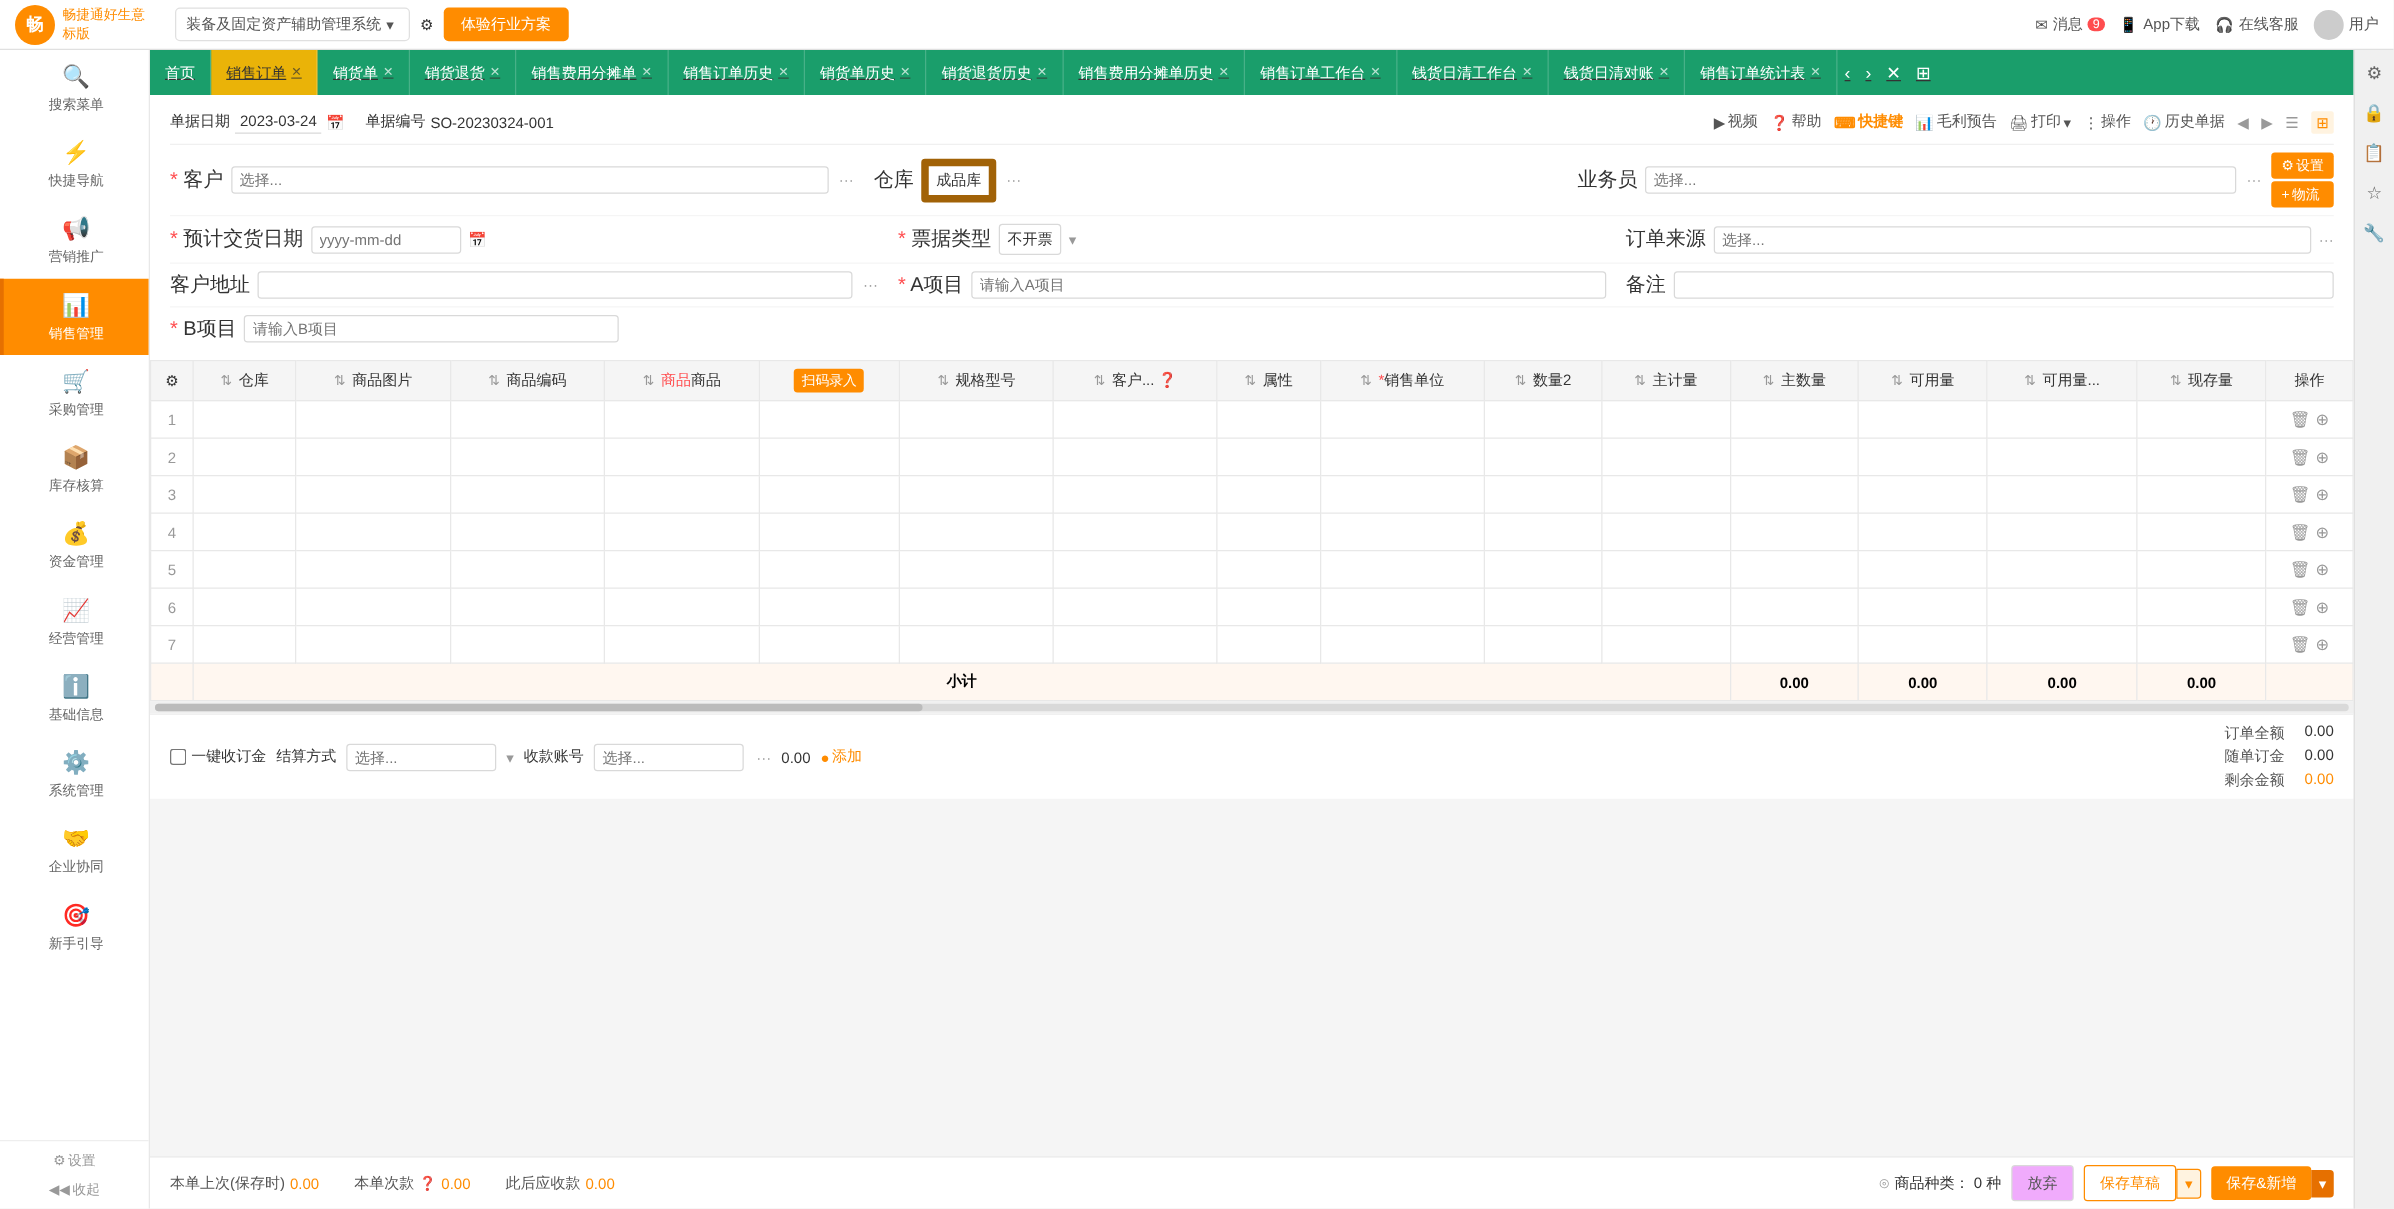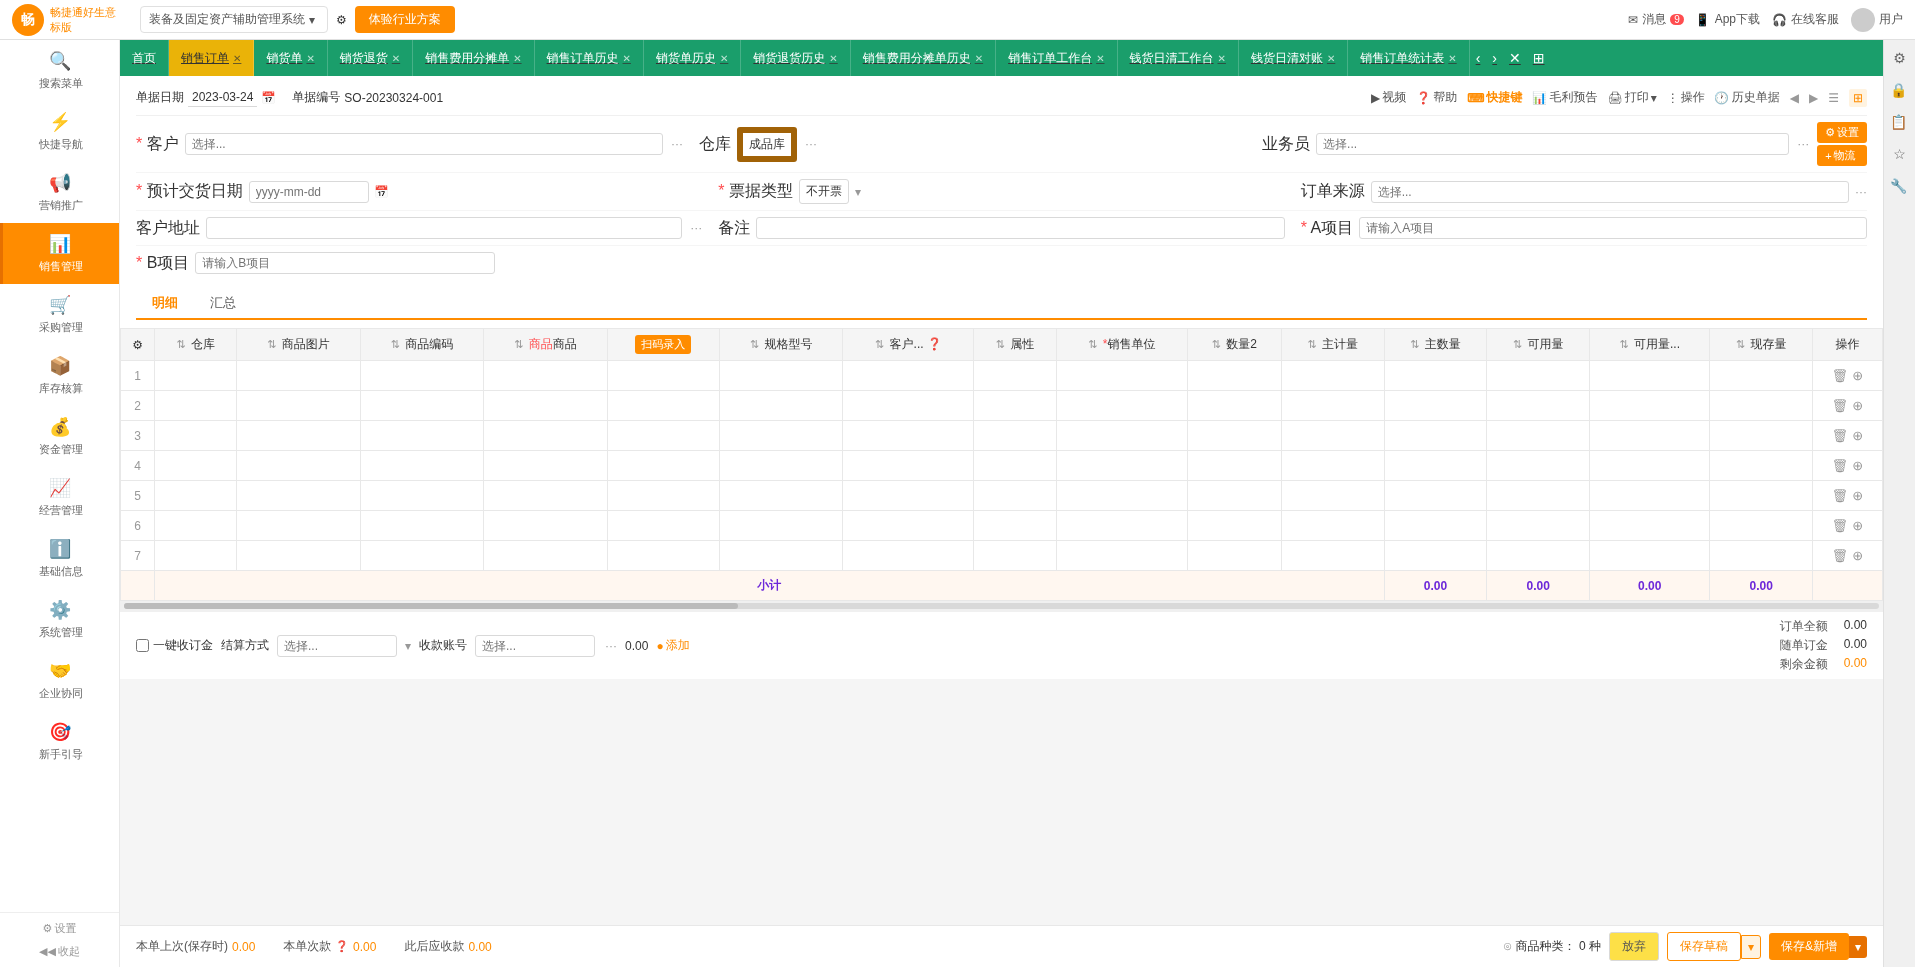--- a/index.html
+++ b/index.html
@@ -56,28 +56,28 @@
     .form-tab { padding: 6px 16px; cursor: pointer; font-size: 13px; color: #555; border-bottom: 2px solid transparent; margin-bottom: -2px; }
     .form-tab.active { color: #ff8c00; border-bottom-color: #ff8c00; font-weight: bold; }
 
     
     .table-container { background: #fff; overflow: auto; }
     .data-table { width: 100%; border-collapse: collapse; font-size: 12px; }
     .data-table th { background: #f5f5f5; border: 1px solid #e8e8e8; padding: 6px 4px; text-align: center; color: #333; white-space: nowrap; font-weight: normal; }
     .data-table td { border: 1px solid #e8e8e8; padding: 4px; text-align: center; color: #333; height: 30px; }
     .data-table .row-num { color: #999; }
     .scan-btn { background: #ff8c00; color: #fff; border: none; border-radius: 3px; padding: 2px 6px; font-size: 11px; cursor: pointer; }
-    .subtotal-row td { background: #fff7f0; color: #6d28d9; font-weight: bold; }
+    .subtotal-row td { background: #fff7f0; color: #000000; font-weight: bold; }
     .subtotal-label { text-align: left; padding-left: 12px; }
 
     
     .bottom-bar { background: #fff; border-top: 1px solid #e8e8e8; padding: 6px 16px; display: flex; align-items: center; gap: 16px; font-size: 12px; }
     .bottom-stats { display: flex; gap: 28px; color: #555; }
     .bottom-stats span { display: flex; align-items: center; gap: 4px; }
-    .btn-default { border: 1px solid #d9d9d9; background: #fde047; border-radius: 3px; padding: 5px 12px; cursor: pointer; font-size: 12px; color: #555; }
+    .btn-default { border: 1px solid #d9d9d9; background: #f0abfc; border-radius: 3px; padding: 5px 12px; cursor: pointer; font-size: 12px; color: #555; }
     .btn-primary { background: #fff; border: 1px solid #ff8c00; color: #ff8c00; border-radius: 3px; padding: 5px 12px; cursor: pointer; font-size: 12px; }
     .btn-success { background: #ff8c00; color: #fff; border: none; border-radius: 3px; padding: 5px 12px; cursor: pointer; font-size: 12px; }
 
     
     .order-summary { display: flex; flex-direction: column; gap: 2px; font-size: 12px; margin-left: 8px; }
     .order-summary-row { display: flex; justify-content: space-between; gap: 16px; }
     .order-summary-label { color: #555; }
     .order-summary-value { color: #333; }
 
     
@@ -362,40 +362,36 @@
           </div>
         </div>
 
         <div style="display:flex; gap:0; padding: 6px 0; border-bottom:1px solid #f5f5f5;">
           <div style="flex:1; display:flex; align-items:center; gap:6px;">
             <span class="form-label">客户地址</span>
             <input class="form-input" style="flex: 1 1 0%;">
             <span class="dots">···</span>
           </div>
           <div style="flex:1; display:flex; align-items:center; gap:6px; padding-left:16px;">
+            <span class="form-label required">A项目</span>
+            <input class="form-input" style="flex: 1 1 0%;" placeholder="请输入A项目">
+          </div>
+          <div style="flex:1; display:flex; align-items:center; gap:6px; padding-left:16px;">
             <span class="form-label">备注</span>
             <input class="form-input" style="flex: 1 1 0%;">
-          </div>
-          <div style="flex:1; display:flex; align-items:center; gap:6px; padding-left:16px;">
-            <span class="form-label required">A项目</span>
-            <input class="form-input" style="flex: 1 1 0%;" placeholder="请输入A项目">
           </div>
         </div>
 
         <div style="display:flex; gap:0; padding: 6px 0;">
           <div style="display:flex; align-items:center; gap:6px;">
             <span class="form-label required">B项目</span>
             <input class="form-input" style="min-width: 300px;" placeholder="请输入B项目">
           </div>
         </div>
 
-        <div class="form-tabs">
-          <div class="form-tab active">明细</div>
-          <div class="form-tab">汇总</div>
-        </div>
       </div>
 
       <div class="table-container">
         <table class="data-table">
           <thead>
             <tr>
               <th>
                 <span>⚙</span>
               </th>
               <th>

